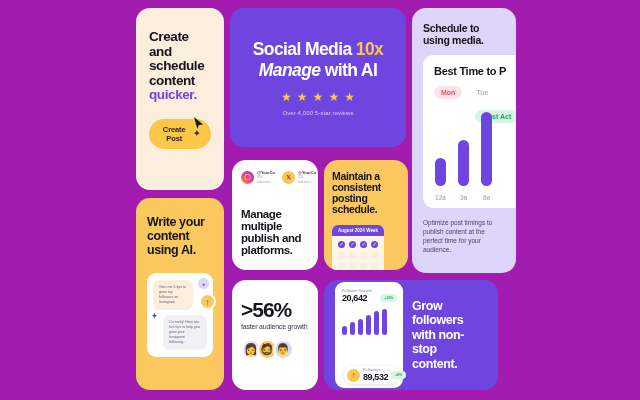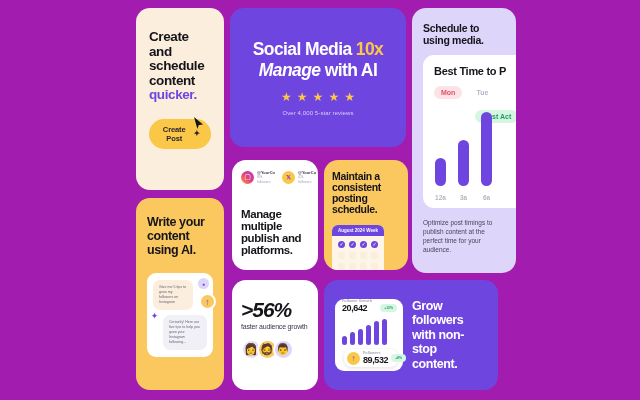--- a/index.html
+++ b/index.html
@@ -202,21 +202,21 @@
     display: flex; align-items: center; justify-content: center;
     color: #fff; font-size: 5px; line-height: 7px;
   }
 
   
   #card-growth {
     left: 232px; top: 280px; width: 86px; height: 110px;
     background: #fff; padding: 18px 9px 0 9px;
   }
   #card-growth .big {
-    font-size: 21px; font-weight: 700; color: #15141a; letter-spacing: -1px; font-style: italic;
+    font-size: 21px; font-weight: 700; color: #15141a; letter-spacing: -1px;
   }
   #card-growth .sub {
     margin-top: 1px; font-size: 7px; color: #3c3548; letter-spacing: -0.2px;
   }
   .avatars { margin-top: 9px; display: flex; }
   .avatar {
     width: 21px; height: 21px; border-radius: 50%;
     border: 2px solid #fff; margin-left: -5px;
     display: flex; align-items: center; justify-content: center;
     font-size: 11px;
@@ -227,21 +227,21 @@
   .avatar.a3 { background: #ded5fa; }
 
   
   #card-followers {
     left: 324px; top: 280px; width: 174px; height: 110px;
     background: #6f45e0; padding: 12px 11px;
     display: flex; align-items: center; gap: 9px;
   }
   .an-card {
     position: relative; background: #fff; border-radius: 9px;
-    width: 68px; height: 72px; padding: 0 6px 0 7px; flex: 0 0 auto;
+    width: 68px; height: 106px; padding: 7px 6px 0 7px; flex: 0 0 auto;
   }
   .an-card .lbl { font-size: 3.8px; color: #a9a3b6; font-weight: 600; }
   .an-row { display: flex; align-items: center; justify-content: space-between; }
   .an-card .val {
     font-size: 9px; font-weight: 700; color: #15141a; letter-spacing: -0.4px;
   }
   .pill-green {
     background: #d6f6e3; color: #1e9e63;
     font-size: 3.4px; font-weight: 700;
     padding: 2px 4px; border-radius: 6px;

